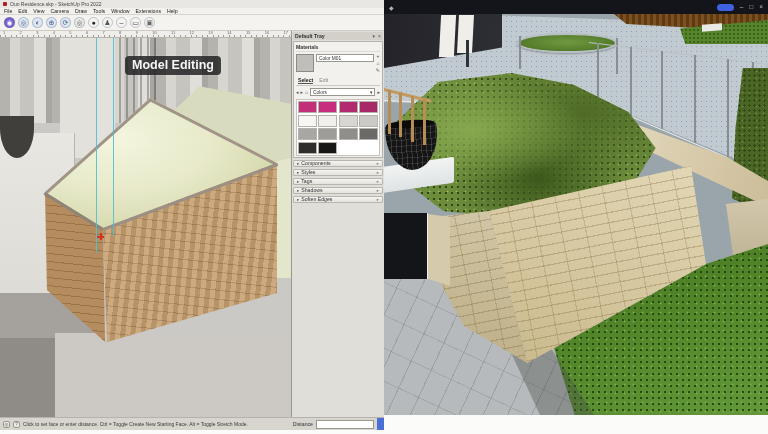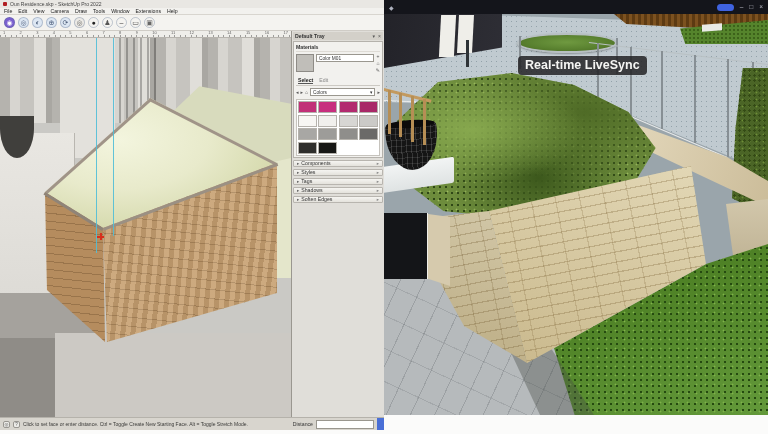--- a/index.html
+++ b/index.html
@@ -262,20 +262,21 @@
       <div class="abs lv-face-r"></div>
       <div class="abs lv-face-l"></div>
       <div class="abs rim" id="rim-a"></div>
       <div class="abs rim" id="rim-b"></div>
       <div class="abs rim" id="rim-c"></div>
       <div class="abs rim" id="rim-d"></div>
       <div class="abs guide" id="guide-1"></div>
       <div class="abs guide" id="guide-2"></div>
       <div class="abs pp-marker"></div>
     </div>
+    <div id="lv-label" class="abs overlay-pill">Model Editing</div>
 
     <div id="tray" class="abs">
       <div id="tray-header">
         <span id="tray-title">Default Tray</span>
         <span class="tray-hdr-icons">
           <span>▾</span>
           <span>×</span>
         </span>
       </div>
       <div id="mat-panel">
@@ -395,17 +396,16 @@
       <div class="abs wood box-left"></div>
       <div class="abs doorway"></div>
       <div class="abs stone-step"></div>
       <div class="abs table"></div>
       <div class="abs basket"></div>
       <div class="abs wrail"></div>
       <div class="abs wpost" style="left:4px;top:76px;height:44px;"></div>
       <div class="abs wpost" style="left:15px;top:79px;height:44px;"></div>
       <div class="abs wpost" style="left:27px;top:82px;height:46px;"></div>
       <div class="abs wpost" style="left:39px;top:85px;height:46px;"></div>
-      <div id="rv-label" class="abs overlay-pill">Real-time LiveSync</div>
     </div>
     <div id="rw-bottom" class="abs"></div>
   </div>
 </div>
 
 </body></html>

